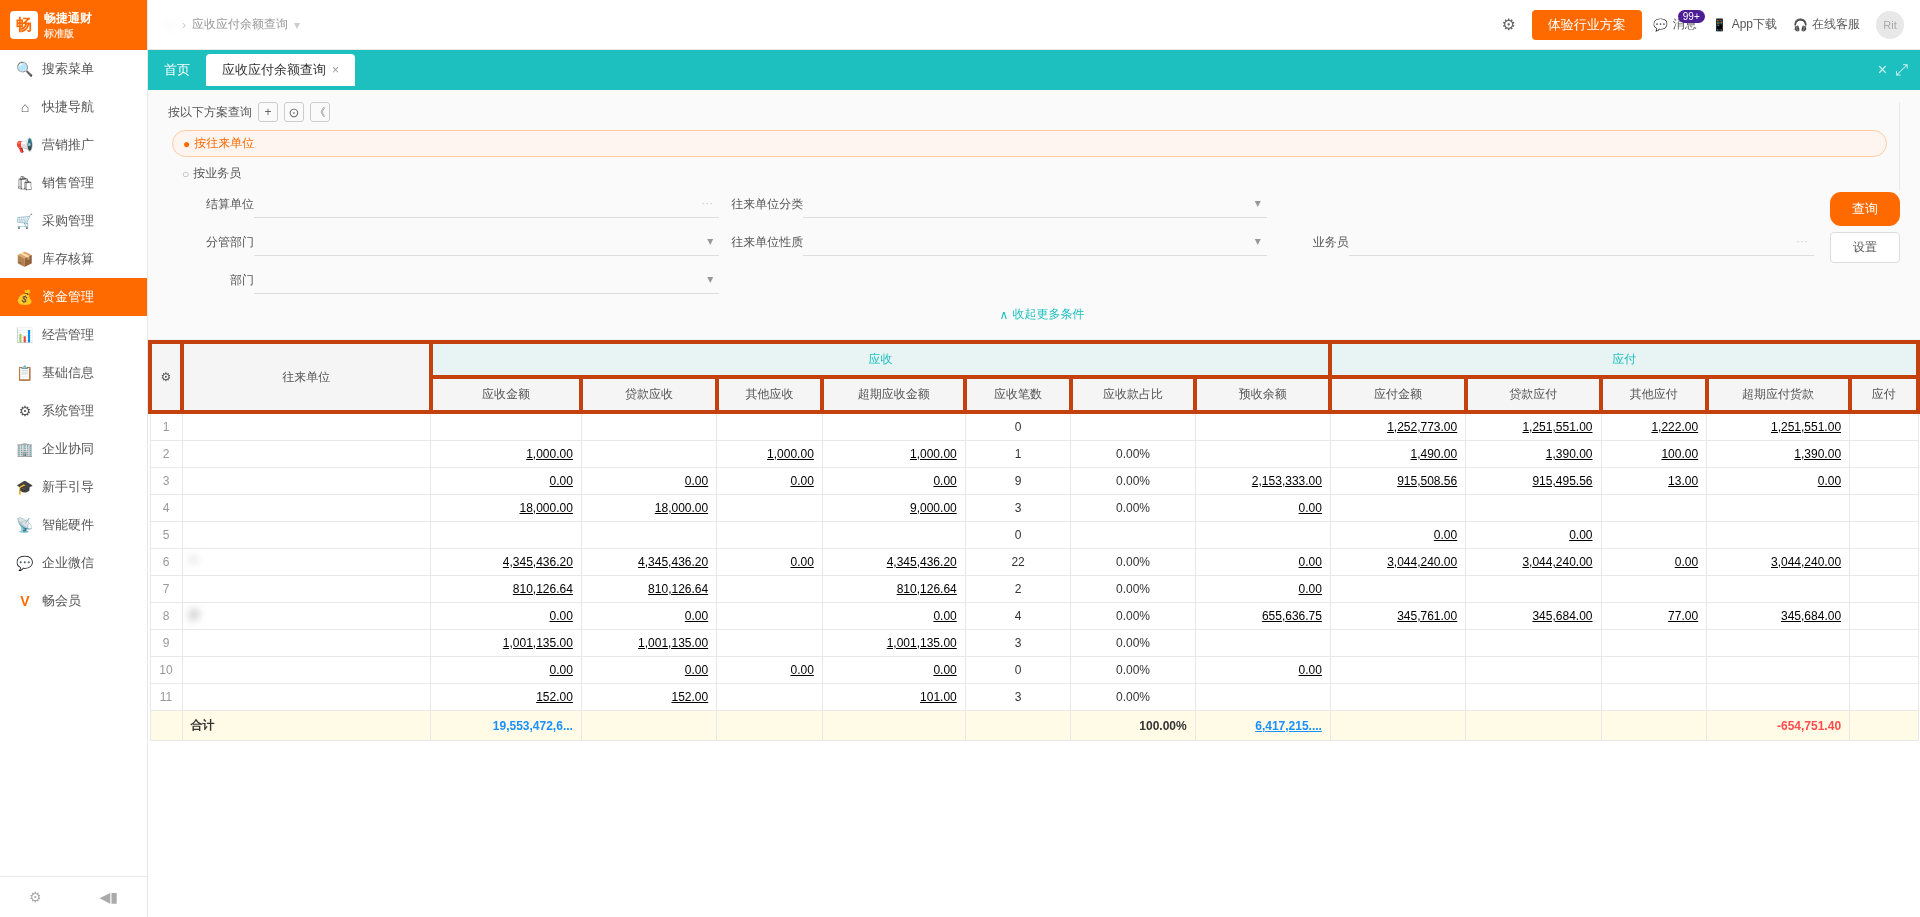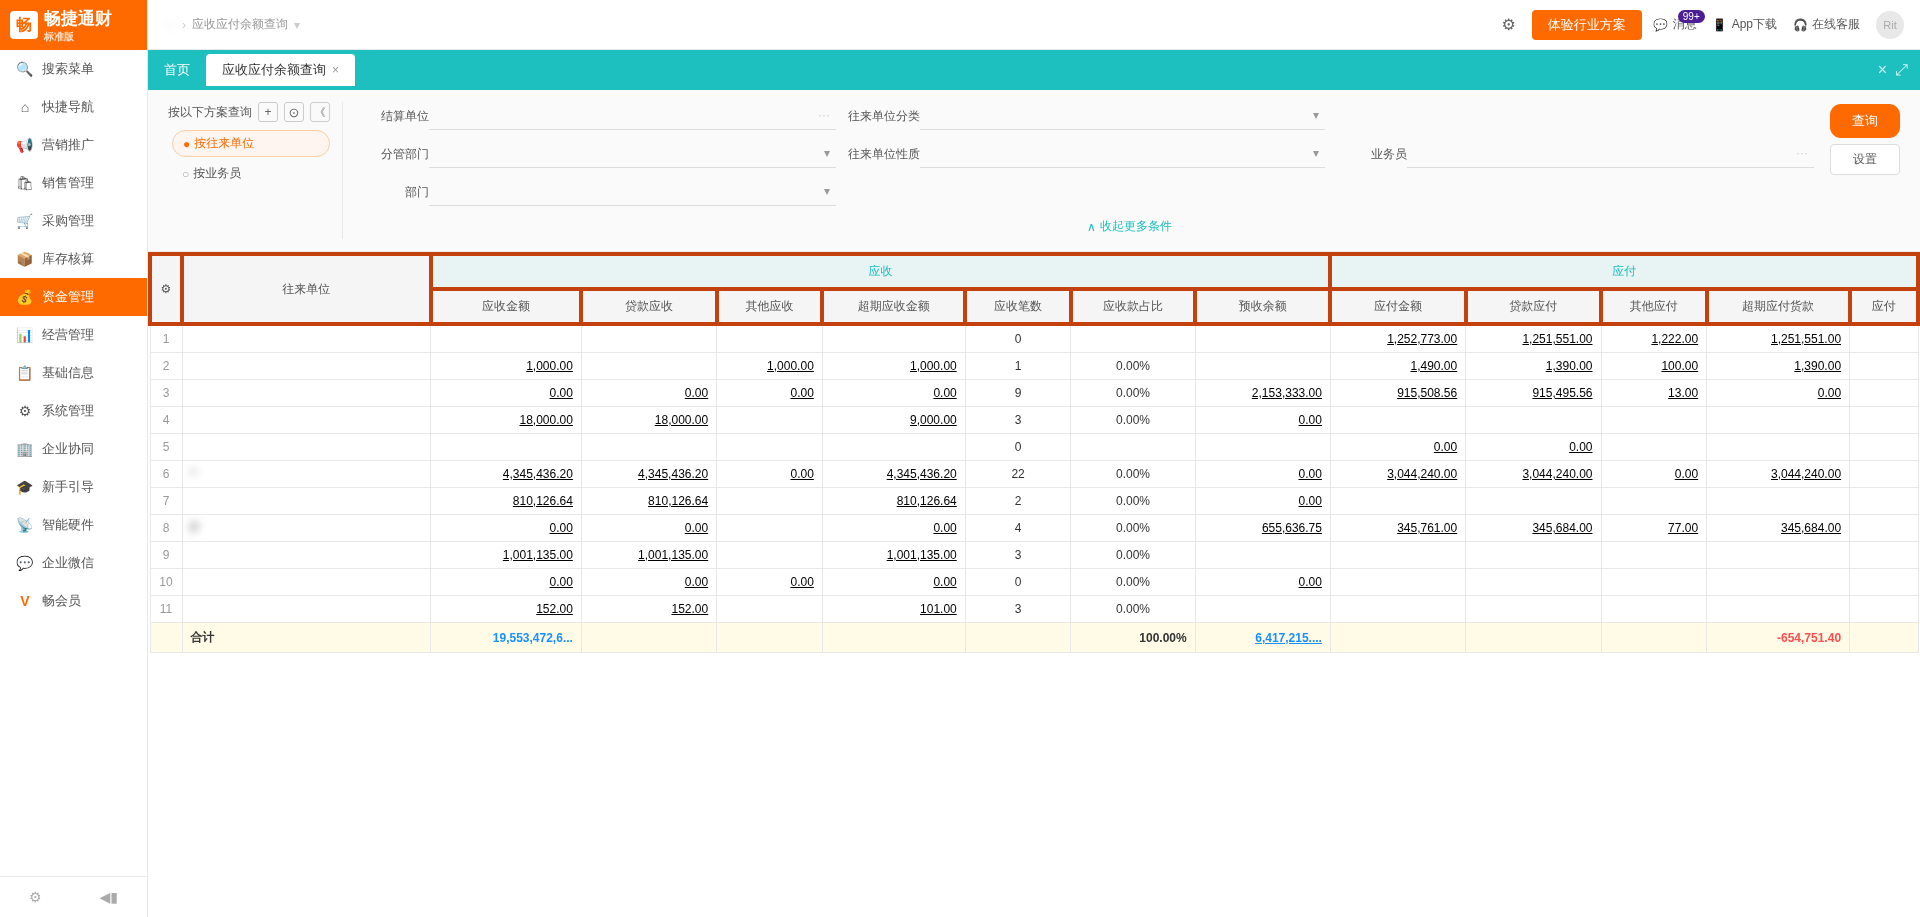--- a/index.html
+++ b/index.html
@@ -13,21 +13,21 @@
     }
     .sidebar-logo {
       height: 50px; background: #ff6a00; display: flex; align-items: center; padding: 0 10px;
       color: #fff; font-size: 14px; font-weight: bold; gap: 6px;
     }
     .sidebar-logo .logo-icon {
       width: 28px; height: 28px; background: #fff; border-radius: 4px;
       display: flex; align-items: center; justify-content: center;
       color: #ff6a00; font-size: 16px; font-weight: bold;
     }
-    .sidebar-logo .logo-text { font-size: 17px; }
+    .sidebar-logo .logo-text { font-size: 12px; }
     .sidebar-logo .logo-sub { font-size: 10px; color: rgba(255,255,255,0.8); }
     .sidebar-item {
       display: flex; align-items: center; gap: 8px; padding: 10px 16px;
       cursor: pointer; color: #555; font-size: 13px;
     }
     .sidebar-item.active { background: #ff6a00; color: #fff; border-radius: 0; }
     .sidebar-item .si-icon { font-size: 14px; width: 18px; text-align: center; }
     .sidebar-bottom {
       margin-top: auto; border-top: 1px solid #e8e8e8; padding: 8px 0;
       display: flex; align-items: center; justify-content: space-around;
@@ -255,21 +255,21 @@
     <div class="tab-window-controls">
       <span class="tab-window-btn">×</span>
       <span class="tab-window-btn">⤢</span>
     </div>
   </div>
 
   <div class="page-content">
 
 
     <div class="filter-area">
-      <div style="display:flex; gap:0;">
+      <div style="display:flex; gap:0;flex-direction:column;">
 
         <div style="min-width:140px; border-right:1px solid #e8e8e8; padding-right:12px;">
           <div style="display:flex; align-items:center; gap:6px; margin-bottom:8px;">
             <span style="font-size:12px; color:#555;">按以下方案查询</span>
             <span class="filter-add-btn">+</span>
             <span class="filter-add-btn" style="font-size:13px;">⊙</span>
             <span class="filter-add-btn" style="font-size:11px;">《</span>
           </div>
           <div style="margin-left:4px;">
             <div class="query-option active">

